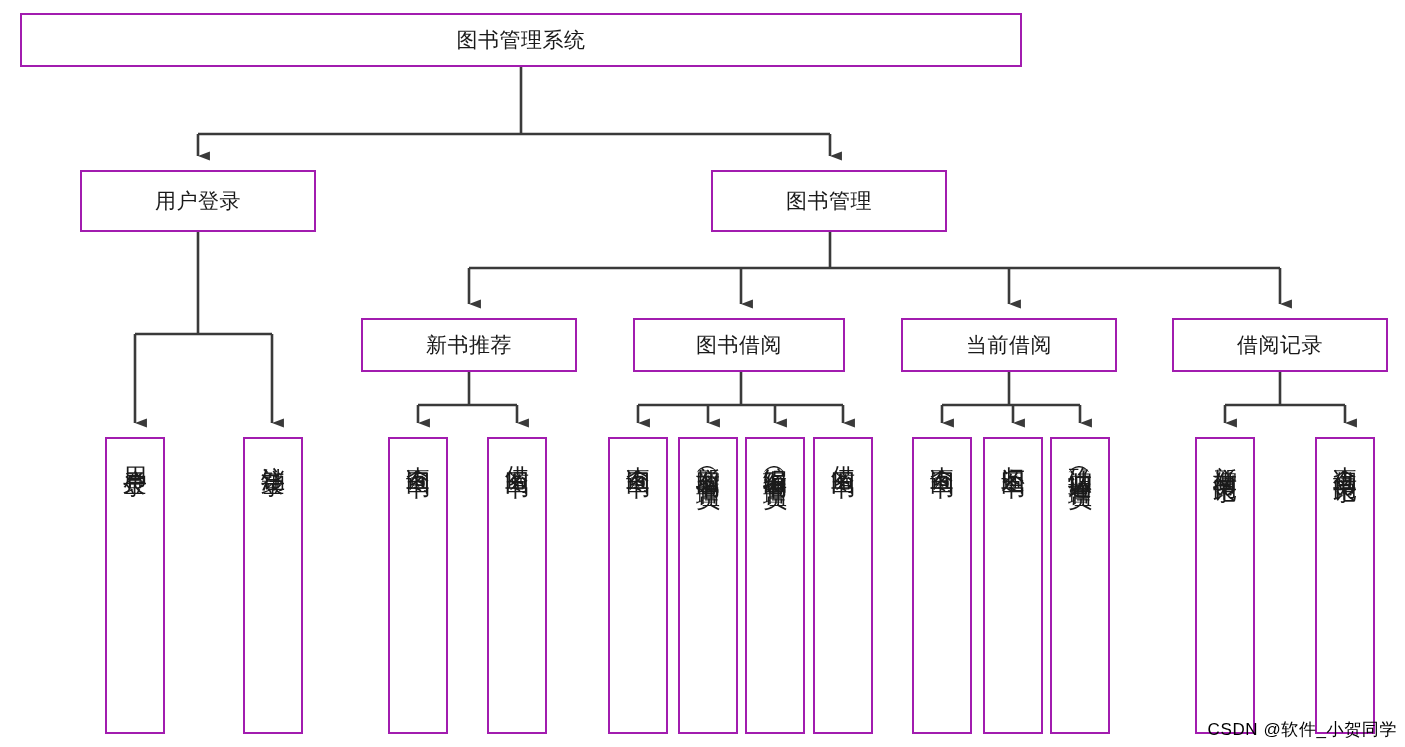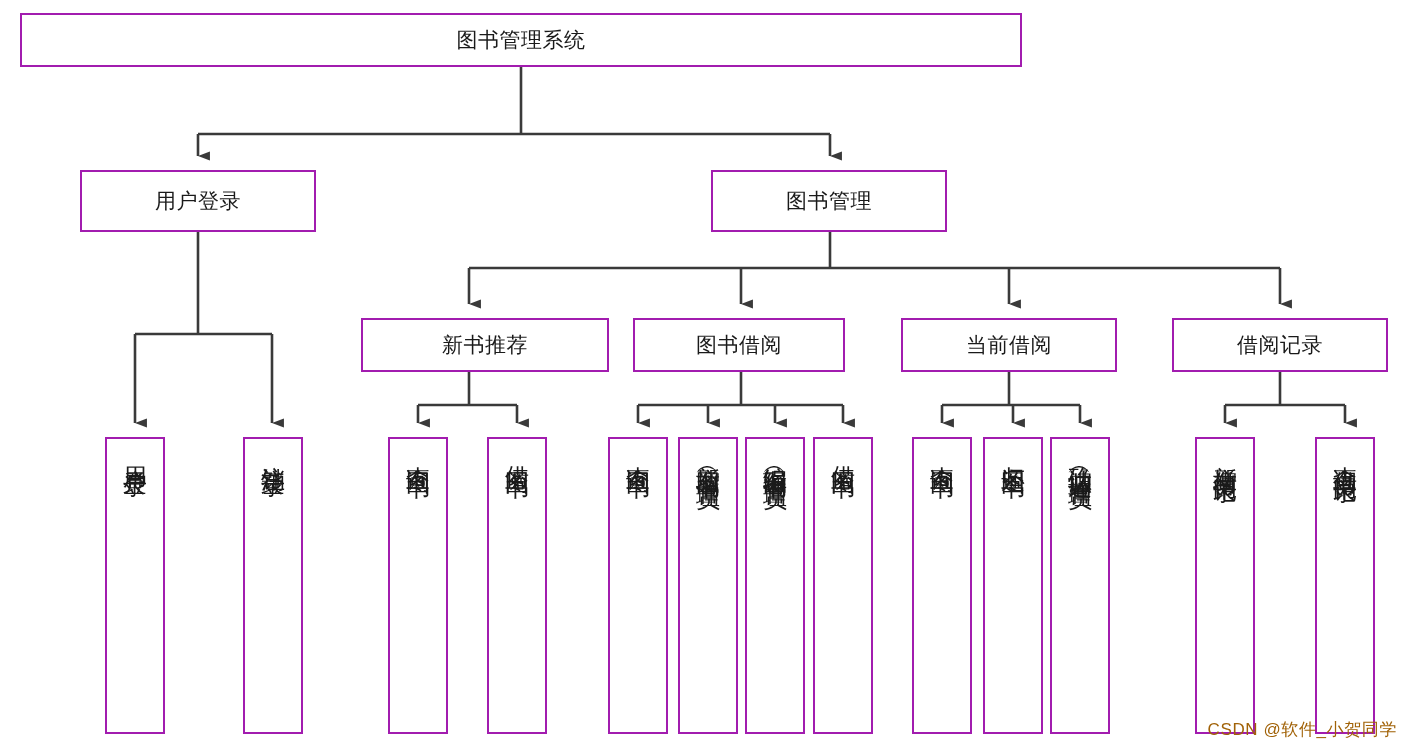--- a/index.html
+++ b/index.html
@@ -53,21 +53,21 @@
     font-size: 24px;
     letter-spacing: 3px;
     line-height: 1;
     white-space: nowrap;
   }
   #watermark {
     position: absolute;
     right: 8px;
     bottom: 6px;
     font-size: 17px;
-    color: #a16207;
+    color: #000000;
     letter-spacing: 0.6px;
     z-index: 5;
     white-space: nowrap;
   }
 </style>
 </head>
 <body>
 
 <div id="canvas">
 
@@ -125,21 +125,21 @@
     <span class="label">图书管理系统</span>
   </div>
 
   <div class="node horiz lvl1" style="left: 80px; top: 170px; width: 236px; height: 62px;">
     <span class="label">用户登录</span>
   </div>
   <div class="node horiz lvl1" style="left: 711px; top: 170px; width: 236px; height: 62px;">
     <span class="label">图书管理</span>
   </div>
 
-  <div class="node horiz lvl2" style="left: 361px; top: 318px; width: 248px; height: 54px;">
+  <div class="node horiz lvl2" style="left: 361px; top: 318px; width: 216px; height: 54px;">
     <span class="label">新书推荐</span>
   </div>
   <div class="node horiz lvl2" style="left: 633px; top: 318px; width: 212px; height: 54px;">
     <span class="label">图书借阅</span>
   </div>
   <div class="node horiz lvl2" style="left: 1172px; top: 318px; width: 216px; height: 54px;">
     <span class="label">借阅记录</span>
   </div>
   <div class="node horiz lvl2" style="left: 901px; top: 318px; width: 216px; height: 54px;">
     <span class="label">当前借阅</span>

